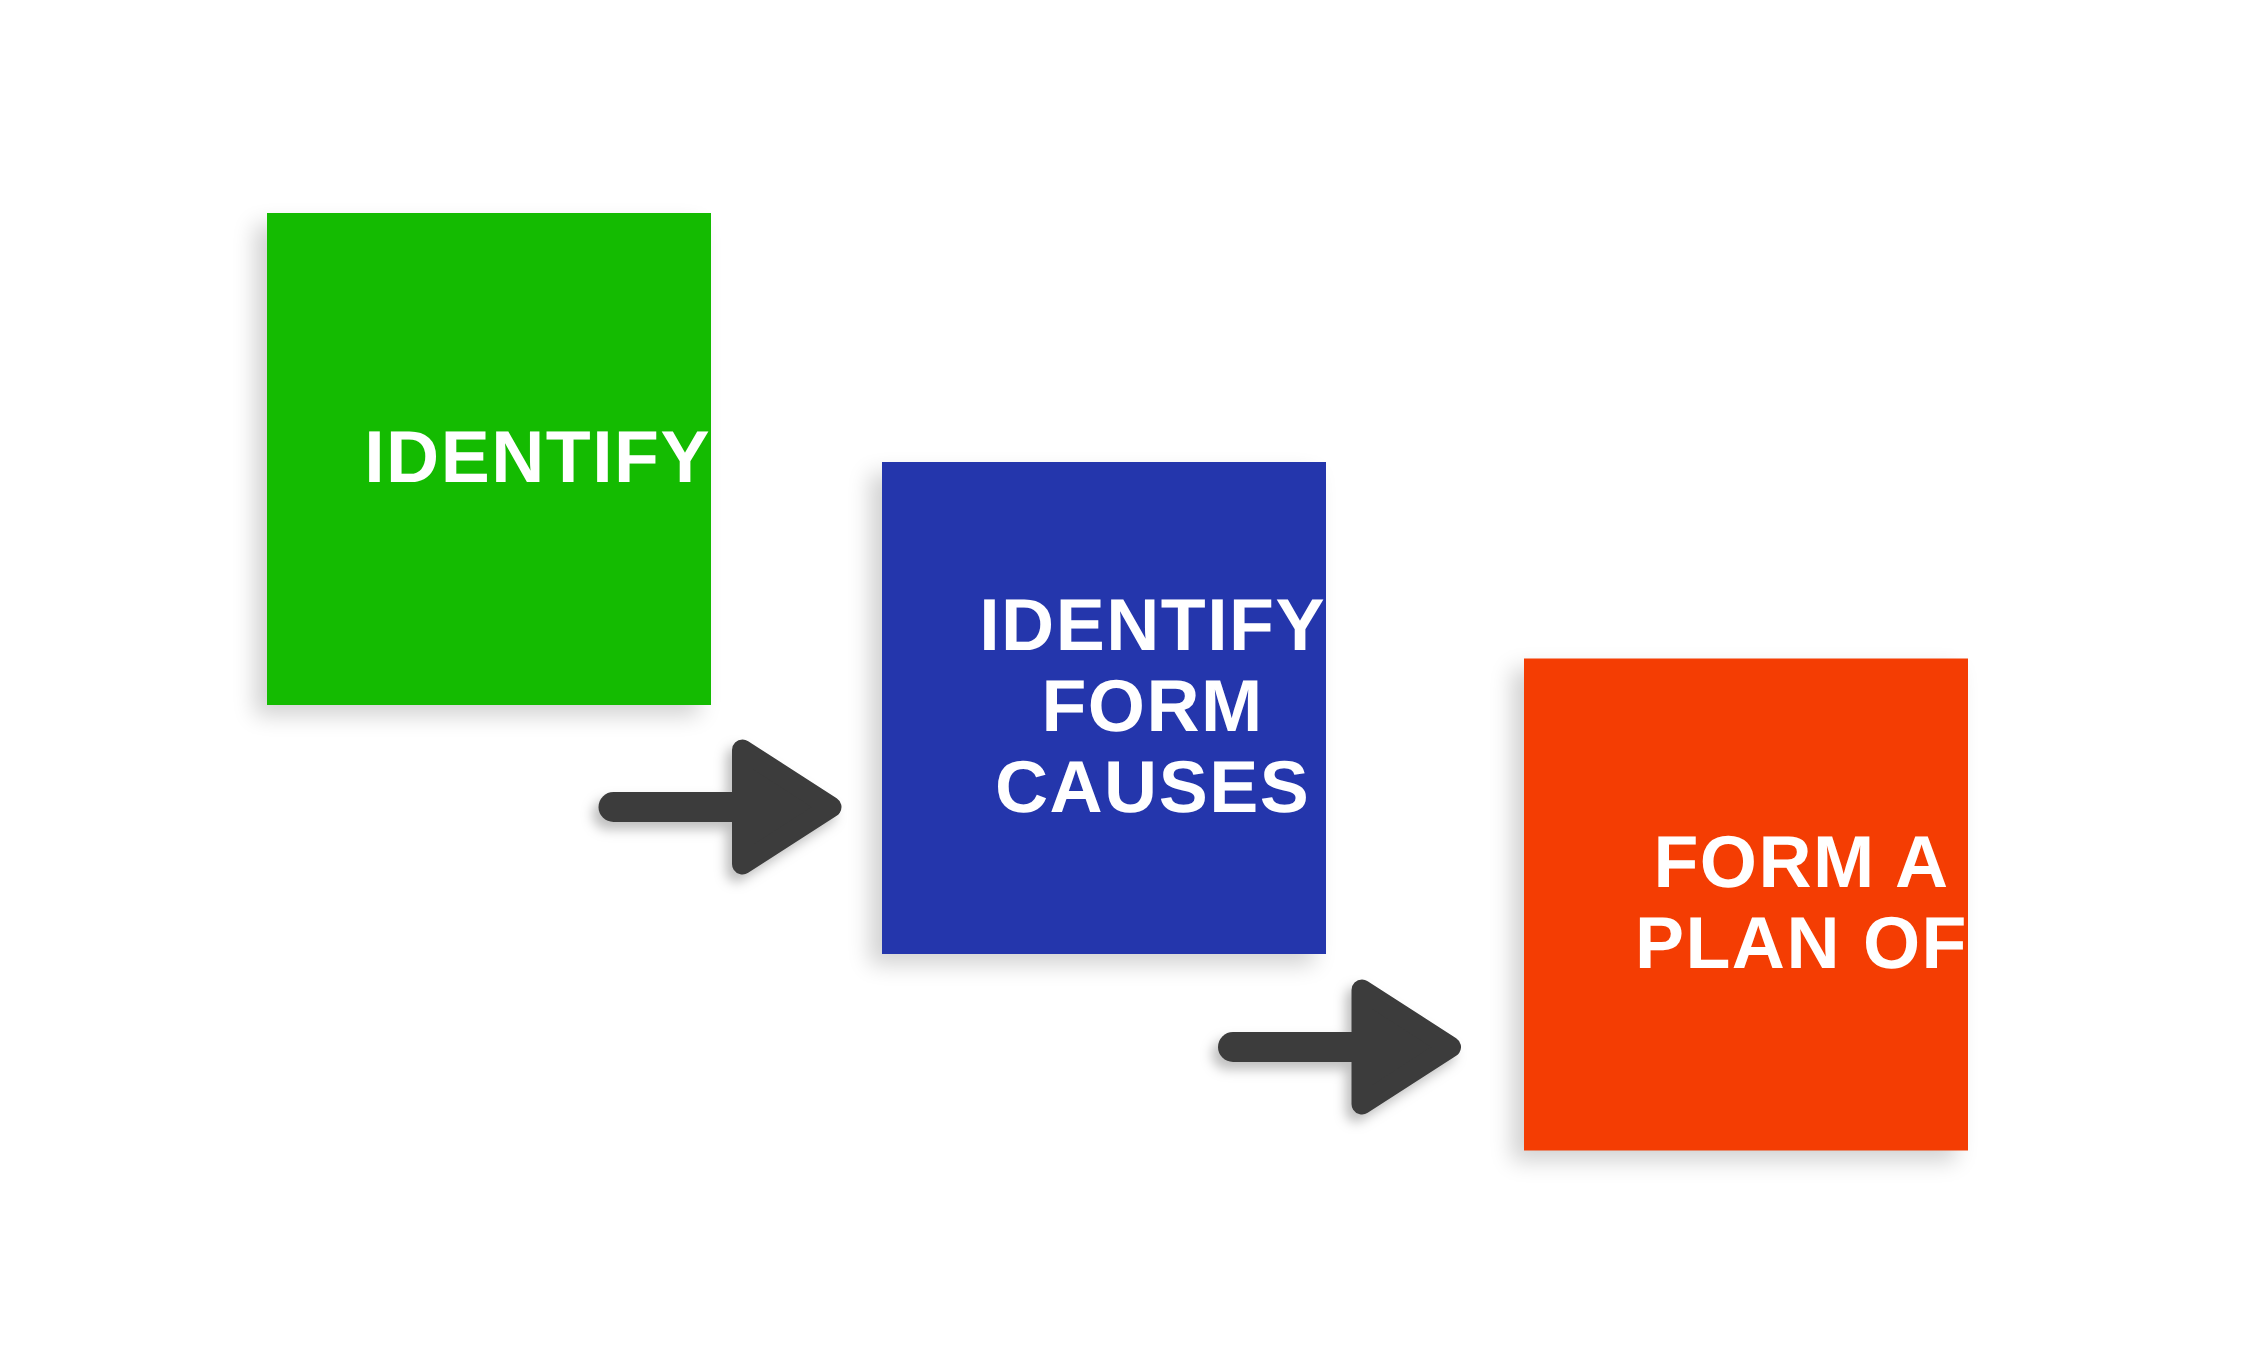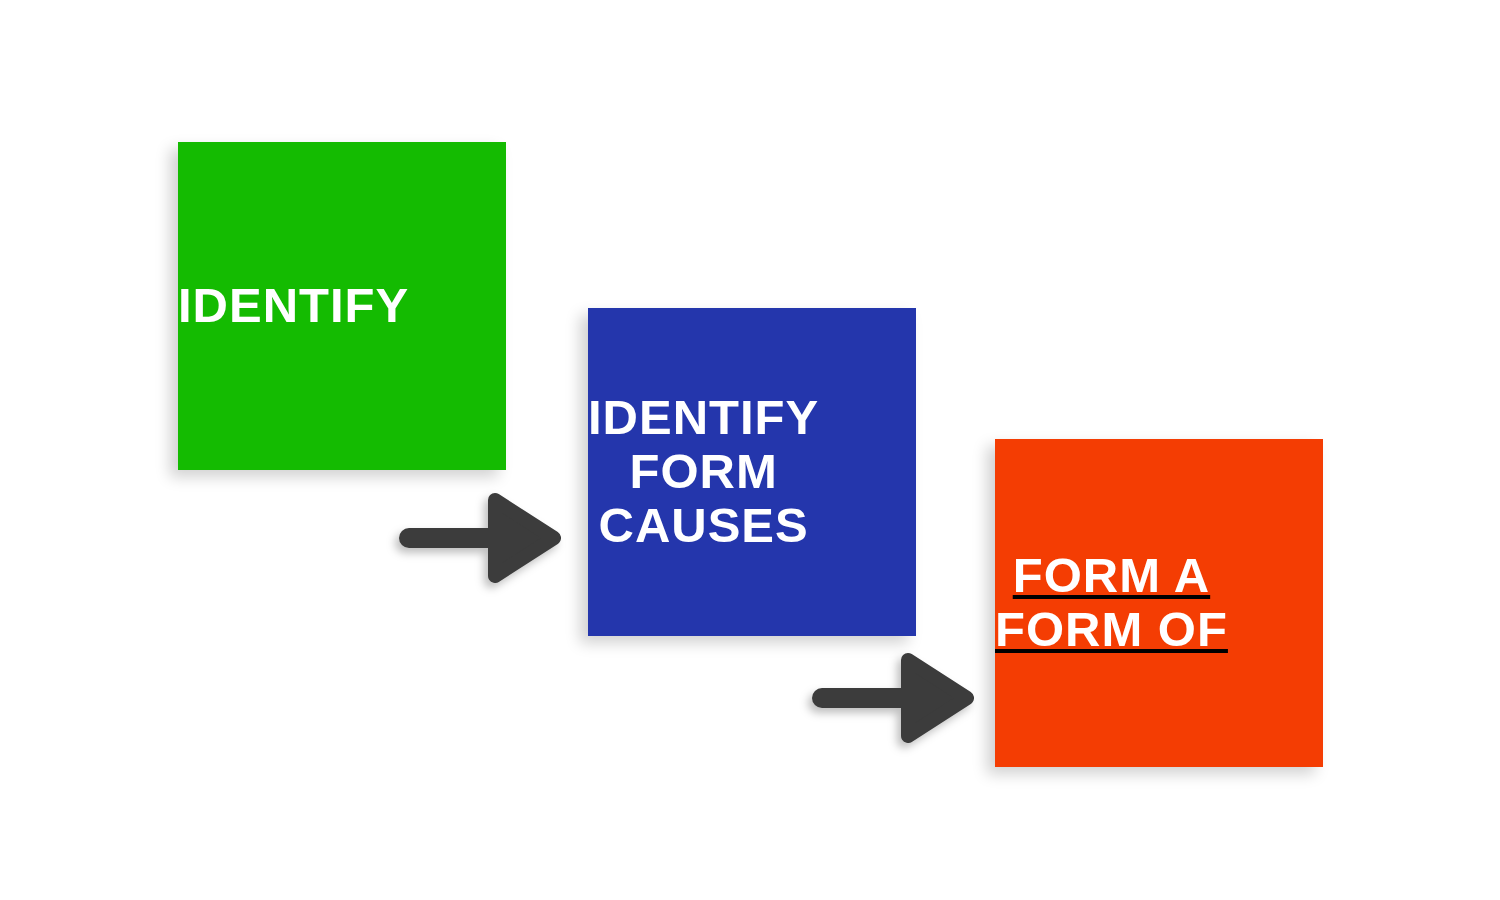--- a/index.html
+++ b/index.html
@@ -10,39 +10,39 @@
   .canvas {
     position: relative;
     width: 1500px;
     height: 900px;
     background: #ffffff;
     overflow: hidden;
     font-family: "Liberation Sans", sans-serif;
   }
   .step-box {
     position: absolute;
-    width: 328px;
+    width: 296px;
     height: 328px;
     display: flex;
     align-items: center;
-    justify-content: flex-start;
+    justify-content: flex-end;
     box-shadow: -8px 7px 14px rgba(0,0,0,0.18);
   }
   .step-box .label {
     color: #ffffff;
     font-weight: bold;
     font-size: 49px;
     line-height: 1.1;
     letter-spacing: 1px;
     text-align: center;
     white-space: nowrap;
   }
   .box-1 { left: 178px; top: 142px; }
   .box-2 { left: 588px; top: 308px; }
-  .box-3 { left: 995px; top: 439px; text-decoration: underline; }
+  .box-3 { left: 1016px; top: 439px; }
   .arrow {
     position: absolute;
     width: 185px;
     height: 105px;
     filter: drop-shadow(-4px 5px 4px rgba(0,0,0,0.25));
   }
   .arrow-1 { left: 395px; top: 485px; }
   .arrow-2 { left: 808px; top: 645px; }
 </style>
 </head>
@@ -70,17 +70,17 @@
   </div>
 
   <svg class="arrow arrow-2" viewBox="0 0 185 105">
     <line x1="14" y1="53" x2="100" y2="53" stroke-width="20" stroke-linecap="round" stroke="#3c3c3c"></line>
     <polygon points="100,15 159,53 100,91" stroke-width="14" stroke-linejoin="round" stroke="#3c3c3c" fill="#3c3c3c"></polygon>
   </svg>
 
   <div class="step-box box-3" style="background: rgb(244, 61, 3);">
     <div class="label">
       <div>FORM A</div>
-      <div>FORM OF</div>
+      <div>PLAN OF</div>
     </div>
   </div>
 
 </div>
 
 </body></html>

